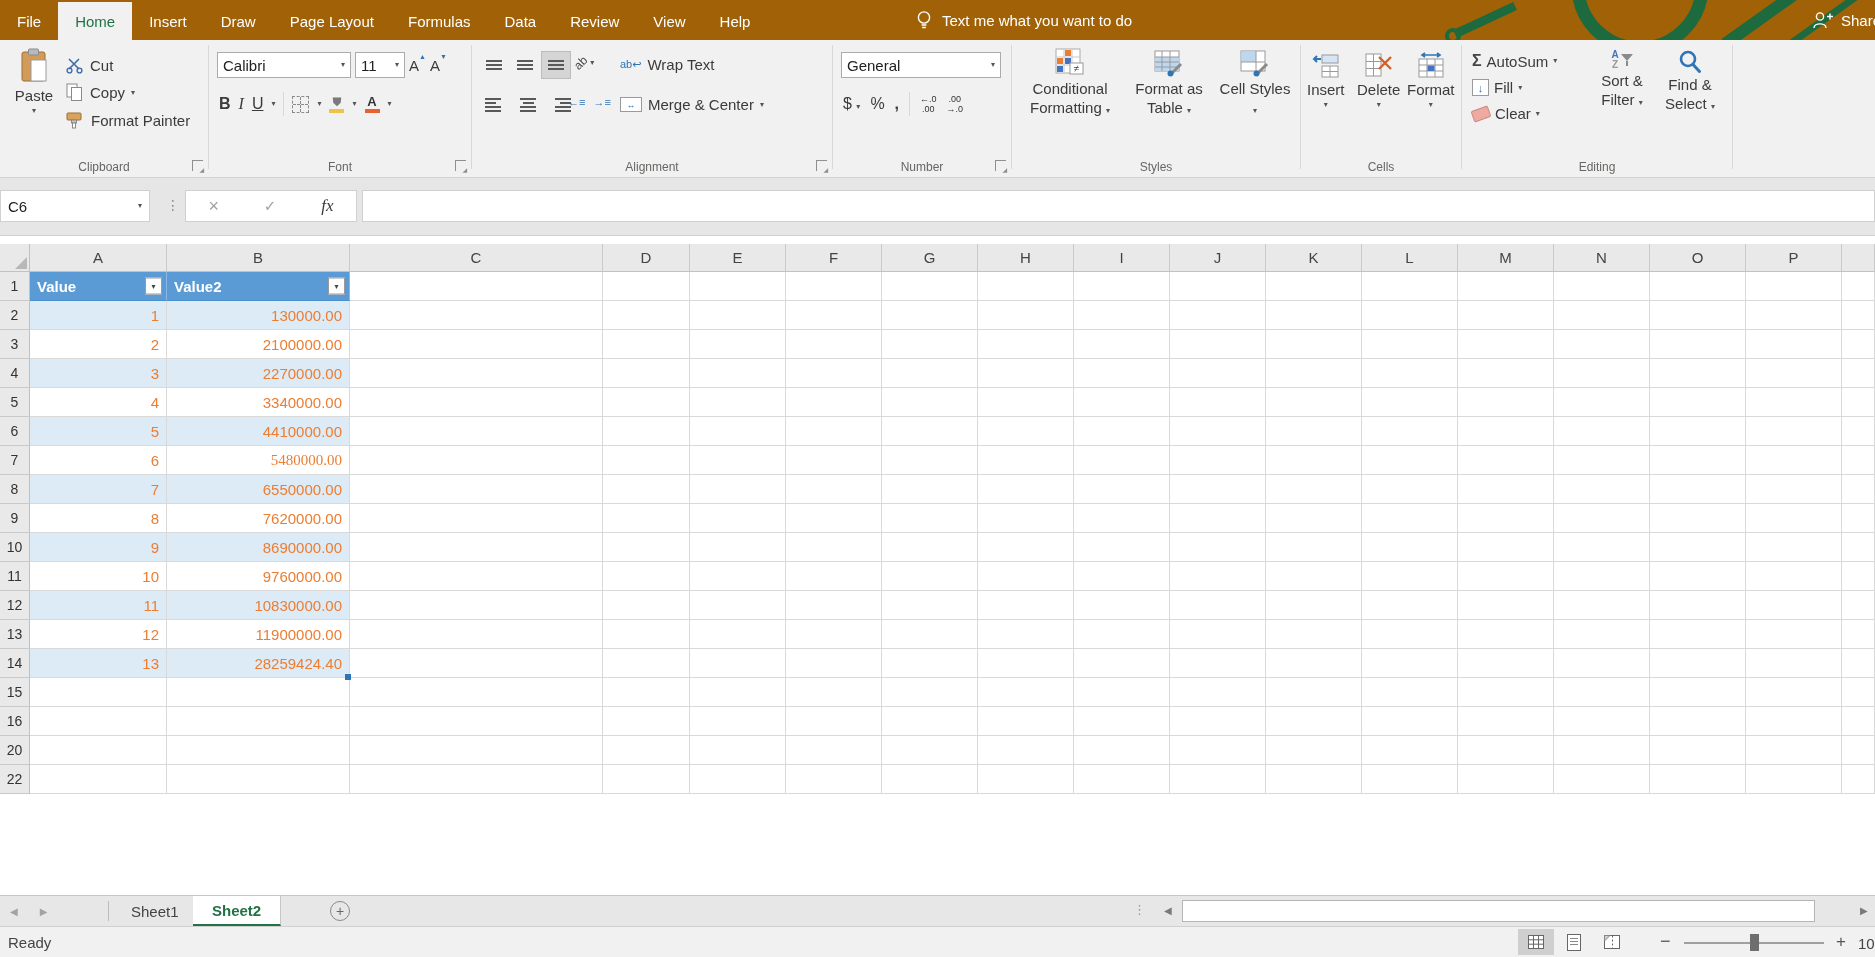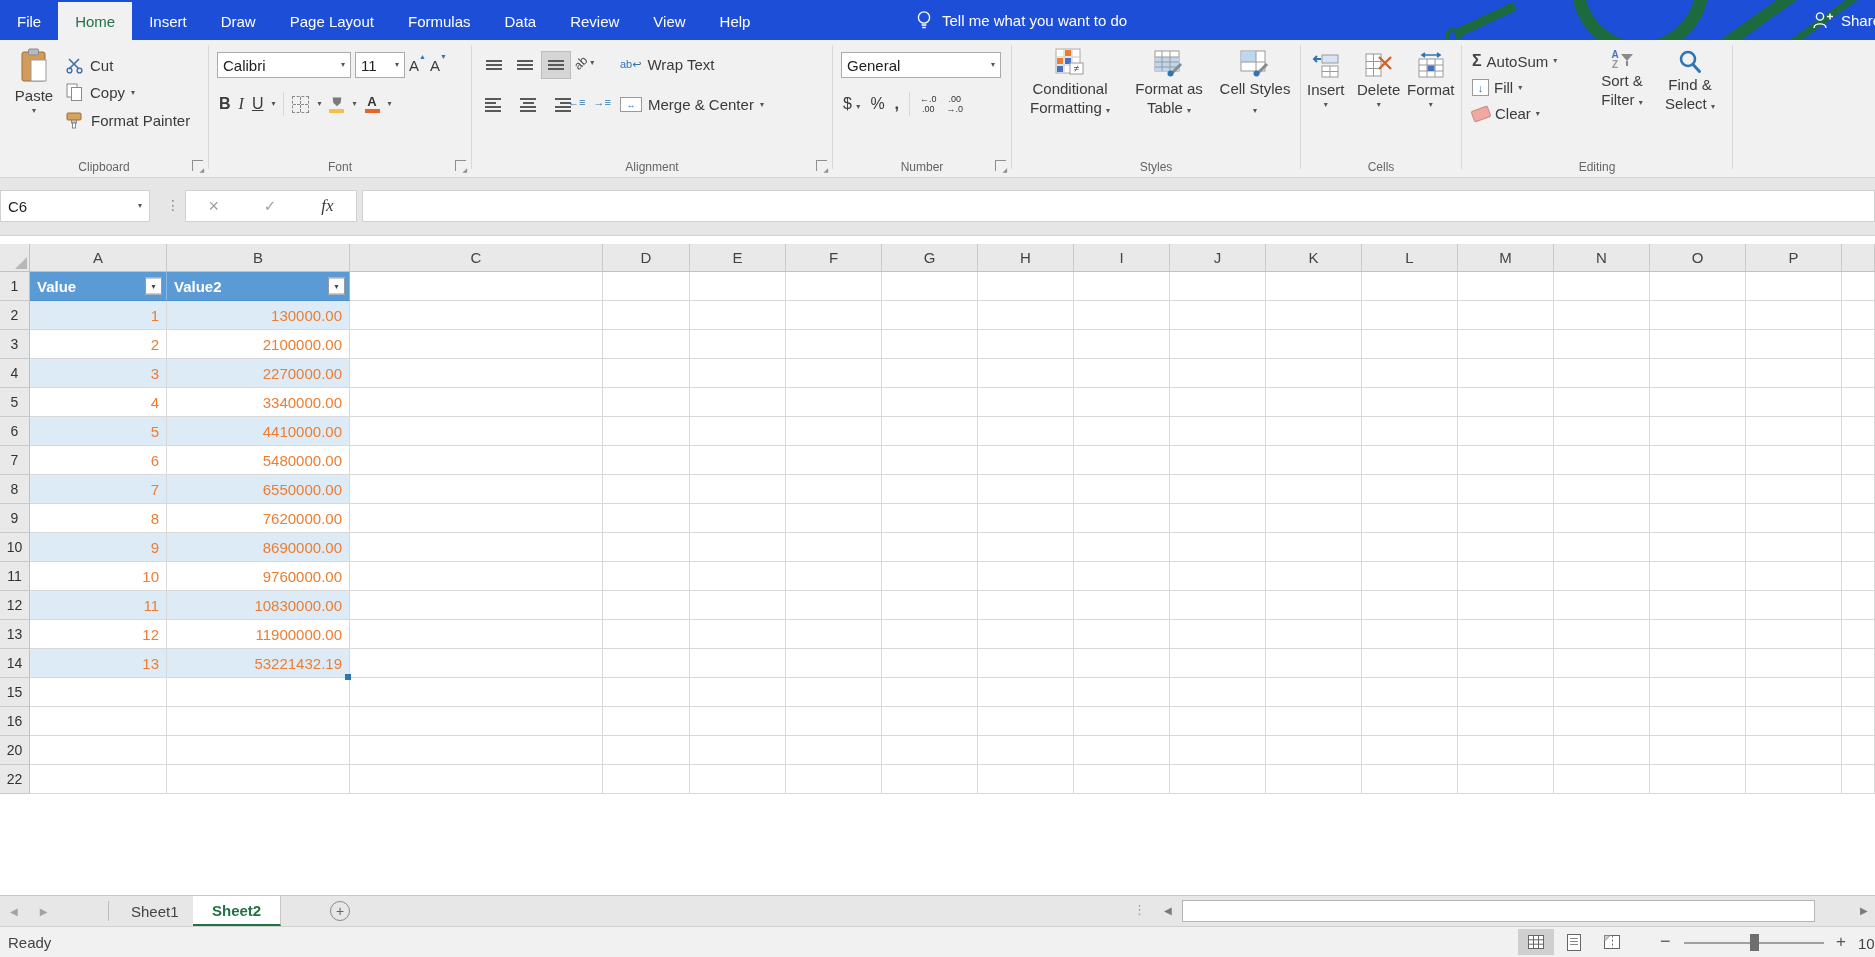--- a/index.html
+++ b/index.html
@@ -1,19 +1,19 @@
 <!DOCTYPE html>
 <html><head>
 <meta charset="utf-8">
 <style>
   html,body{margin:0;padding:0;}
   body{width:1875px;height:957px;overflow:hidden;position:relative;background:#fff;
        font-family:"Liberation Sans","DejaVu Sans",sans-serif;color:#3b3b3b;}
   
-  .titlebar{position:absolute;left:0;top:0;width:1875px;height:40px;background:#1d4ed8;overflow:hidden;}
+  .titlebar{position:absolute;left:0;top:0;width:1875px;height:40px;background:#a16207;overflow:hidden;}
   .deco{position:absolute;right:0;top:0;}
   .menubar{position:absolute;left:0;top:2px;height:38px;display:flex;align-items:stretch;z-index:2;}
   .menu-item{color:#fff;font-size:15px;display:flex;align-items:center;padding:0 17px;white-space:nowrap;cursor:default;}
   .menu-item.active{background:#f1f1f1;color:#217346;}
   .tellme{position:absolute;left:915px;top:0;height:40px;display:flex;align-items:center;gap:9px;color:#fff;font-size:15px;z-index:2;}
   .share{position:absolute;left:1812px;top:0;height:40px;display:flex;align-items:center;gap:7px;color:#fff;font-size:15px;z-index:2;white-space:nowrap;}
   
   .ribbon{position:absolute;left:0;top:40px;width:1875px;height:138px;background:#f1f1f1;border-bottom:1px solid #d2d2d2;box-sizing:border-box;}
   .rgroup{position:absolute;top:0;height:137px;}
   .g-clipboard{left:0;width:208px}.g-font{left:209px;width:262px}.g-align{left:472px;width:360px}
@@ -149,21 +149,21 @@
       <div class="menu-item">Data</div>
       <div class="menu-item">Review</div>
       <div class="menu-item">View</div>
       <div class="menu-item">Help</div>
     </div>
   <div class="tellme">
     <svg width="18" height="20" viewBox="0 0 18 20">
       <circle cx="9" cy="7.5" r="5.6" fill="none" stroke="#fff" stroke-width="1.4"></circle>
       <path d="M6.6,15 h4.8 M7.2,17.5 h3.6" stroke="#fff" stroke-width="1.4" fill="none"></path>
     </svg>
-    <span>Tell me what you want to do</span>
+    <span>Text me what you want to do</span>
   </div>
   <div class="share">
     <svg width="22" height="20" viewBox="0 0 22 20">
       <circle cx="8" cy="6.5" r="3.6" fill="none" stroke="#fff" stroke-width="1.4"></circle>
       <path d="M2,18 c0-5.5 12-5.5 12,0" fill="none" stroke="#fff" stroke-width="1.4"></path>
       <path d="M15,6.5 h6 M18,3.5 v6" stroke="#fff" stroke-width="1.4"></path>
     </svg>
     <span>Share</span>
   </div>
 </div>
@@ -601,21 +601,21 @@
       <div class="cell" style="width: 96px;"></div>
       <div class="cell" style="width: 96px;"></div>
       <div class="cell" style="width: 96px;"></div>
       <div class="cell" style="width: 96px;"></div>
       <div class="cell" style="width: 96px;"></div>
       <div class="cell" style="width: 33px;"></div>
     </div>
     <div class="grid-row">
       <div class="row-hdr">7</div>
       <div class="cell num" style="width: 137px;">6</div>
-      <div class="cell num" style="width: 183px;">5480000.00</div>
+      <div class="cell num" style="width: 183px; font-family: Liberation Serif, serif;">5480000.00</div>
       <div class="cell" style="width: 253px;"></div>
       <div class="cell" style="width: 87px;"></div>
       <div class="cell" style="width: 96px;"></div>
       <div class="cell" style="width: 96px;"></div>
       <div class="cell" style="width: 96px;"></div>
       <div class="cell" style="width: 96px;"></div>
       <div class="cell" style="width: 96px;"></div>
       <div class="cell" style="width: 96px;"></div>
       <div class="cell" style="width: 96px;"></div>
       <div class="cell" style="width: 96px;"></div>
@@ -741,21 +741,21 @@
       <div class="cell" style="width: 96px;"></div>
       <div class="cell" style="width: 96px;"></div>
       <div class="cell" style="width: 96px;"></div>
       <div class="cell" style="width: 96px;"></div>
       <div class="cell" style="width: 96px;"></div>
       <div class="cell" style="width: 33px;"></div>
     </div>
     <div class="grid-row">
       <div class="row-hdr">14</div>
       <div class="cell num banded" style="width: 137px;">13</div>
-      <div class="cell num banded" style="width: 183px;">53221432.19</div>
+      <div class="cell num banded" style="width: 183px;">28259424.40</div>
       <div class="cell" style="width: 253px;"></div>
       <div class="cell" style="width: 87px;"></div>
       <div class="cell" style="width: 96px;"></div>
       <div class="cell" style="width: 96px;"></div>
       <div class="cell" style="width: 96px;"></div>
       <div class="cell" style="width: 96px;"></div>
       <div class="cell" style="width: 96px;"></div>
       <div class="cell" style="width: 96px;"></div>
       <div class="cell" style="width: 96px;"></div>
       <div class="cell" style="width: 96px;"></div>

